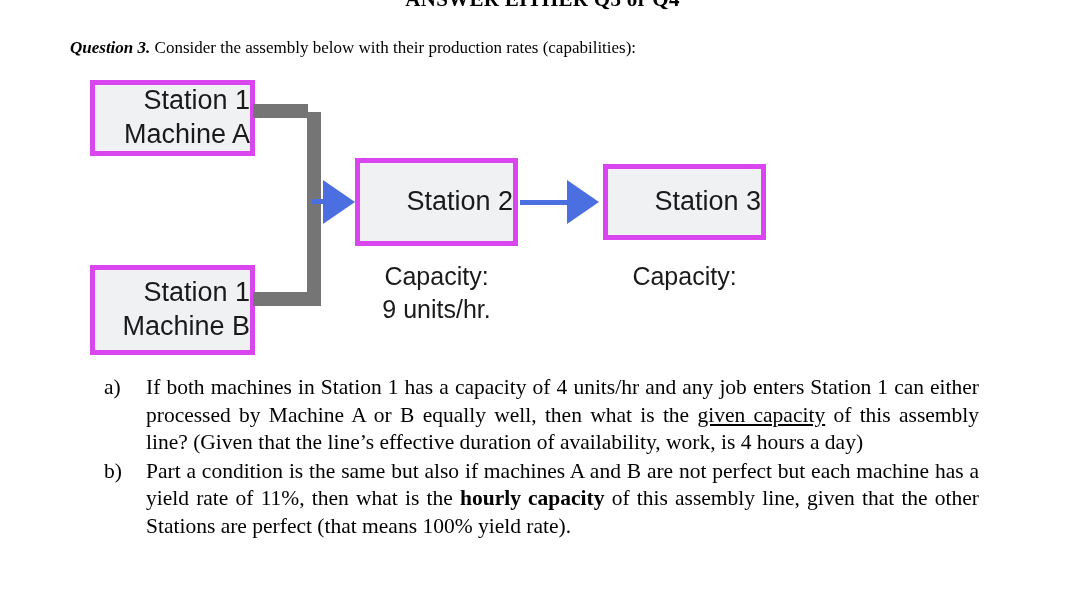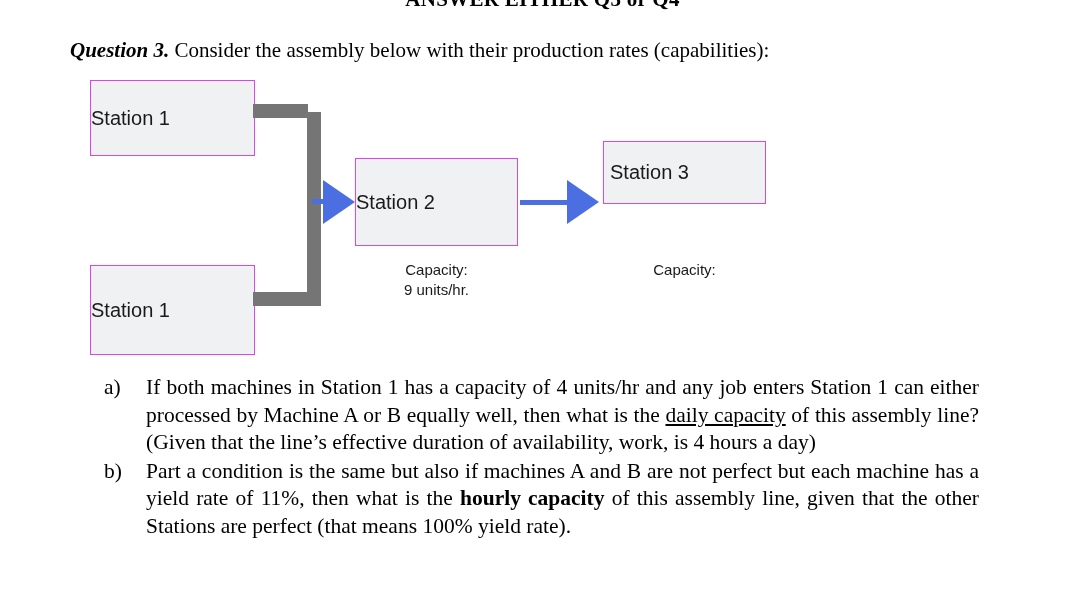--- a/index.html
+++ b/index.html
@@ -28,56 +28,56 @@
     font-size: 21px;
     letter-spacing: 0.3px;
     white-space: nowrap;
   }
 
   
   .question-line {
     position: absolute;
     top: 38px;
     left: 70px;
-    font-size: 21px;
+    font-size: 17px;
     white-space: nowrap;
     line-height: 1.2;
   }
   .q-label {
     font-weight: bold;
     font-style: italic;
   }
 
   
   .diagram {
     position: absolute;
     top: 70px;
     left: 70px;
     width: 760px;
     height: 300px;
   }
   .node-box {
     position: absolute;
     box-sizing: border-box;
     background: #EFF1F3;
-    border: 1px solid #d946ef;
+    border: 5px solid #d946ef;
     font-family: "Liberation Sans", sans-serif;
-    font-size: 20px;
+    font-size: 27px;
     color: #1a1a1a;
     display: flex;
     flex-direction: column;
-    align-items: flex-start;
+    align-items: flex-end;
     justify-content: center;
     line-height: 1.25;
     text-align: center;
   }
   #box-machine-a { left: 20px;  top: 10px;  width: 165px; height: 76px; }
   #box-machine-b { left: 20px;  top: 195px; width: 165px; height: 90px; }
   #box-station-2 { left: 285px; top: 88px;  width: 163px; height: 88px; }
-  #box-station-3 { left: 533px; top: 71px;  width: 163px; height: 63px; padding-left: 6px; }
+  #box-station-3 { left: 533px; top: 94px;  width: 163px; height: 76px; padding-left: 6px; }
 
   
   .gray-seg { position: absolute; background: #757575; }
   #gray-stub-top    { left: 183px; top: 34px;  width: 55px;  height: 14px; }
   #gray-stub-bottom { left: 183px; top: 222px; width: 55px;  height: 14px; }
   #gray-vertical    { left: 237px; top: 42px;  width: 14px;  height: 194px; }
 
   
   .blue-line { position: absolute; background: #4B6FE0; }
   #blue-line-1 { left: 242px; top: 129px; width: 16px; height: 5px; }
@@ -91,21 +91,21 @@
   #blue-head-1 { left: 253px; top: 110px; }
 
   
   #blue-line-2 { left: 450px; top: 130px; width: 52px; height: 5px; }
   #blue-head-2 { left: 497px; top: 110px; }
 
   
   .capacity-caption {
     position: absolute;
     font-family: "Liberation Sans", sans-serif;
-    font-size: 15px;
+    font-size: 25px;
     color: #1a1a1a;
     line-height: 1.3;
     text-align: center;
     white-space: nowrap;
   }
   #cap-station-2 { left: 285px; top: 190px; width: 163px; }
   #cap-station-3 { left: 533px; top: 190px; width: 163px; }
 
   
   .parts-list {
@@ -138,24 +138,26 @@
 <div class="page-header">ANSWER EITHER Q3 or Q4</div>
 
 <div class="question-line">
   <span class="q-label">Question 3.</span><span> Consider the assembly below with their production rates (capabilities):</span>
 </div>
 
 <div class="diagram">
 
   <div class="node-box" id="box-machine-a">
     <span>Station 1</span>
+    <span>Machine A</span>
   </div>
 
   <div class="node-box" id="box-machine-b">
     <span>Station 1</span>
+    <span>Machine B</span>
   </div>
 
   <div class="node-box" id="box-station-2">
     <span>Station 2</span>
   </div>
 
   <div class="node-box" id="box-station-3">
     <span>Station 3</span>
   </div>
 
@@ -175,20 +177,20 @@
   </div>
 
   <div class="capacity-caption" id="cap-station-3">
     <div>Capacity:</div>
   </div>
 </div>
 
 <div class="parts-list">
 
   <div class="part-item">
-    <span class="part-marker">a)</span><span>If both machines in Station 1 has a capacity of 4 units/hr and any job enters Station 1 can either processed by Machine A or B equally well, then what is the </span><span class="u">daily capacity</span><span> of this assembly line? (Given that the line’s effective duration of availability, work, is 4 hours a day)</span>
+    <span class="part-marker">a)</span><span>If both machines in Station 1 has a capacity of 4 units/hr and any job enters Station 1 can either processed by Machine A or B equally well, then what is the </span><span class="u">given capacity</span><span> of this assembly line? (Given that the line’s effective duration of availability, work, is 4 hours a day)</span>
   </div>
 
   <div class="part-item">
     <span class="part-marker">b)</span><span>Part a condition is the same but also if machines A and B are not perfect but each machine has a yield rate of 11%, then what is the </span><span class="bu">hourly capacity</span><span> of this assembly line, given that the other Stations are perfect (that means 100% yield rate).</span>
   </div>
 
 </div>
 
 </body></html>

